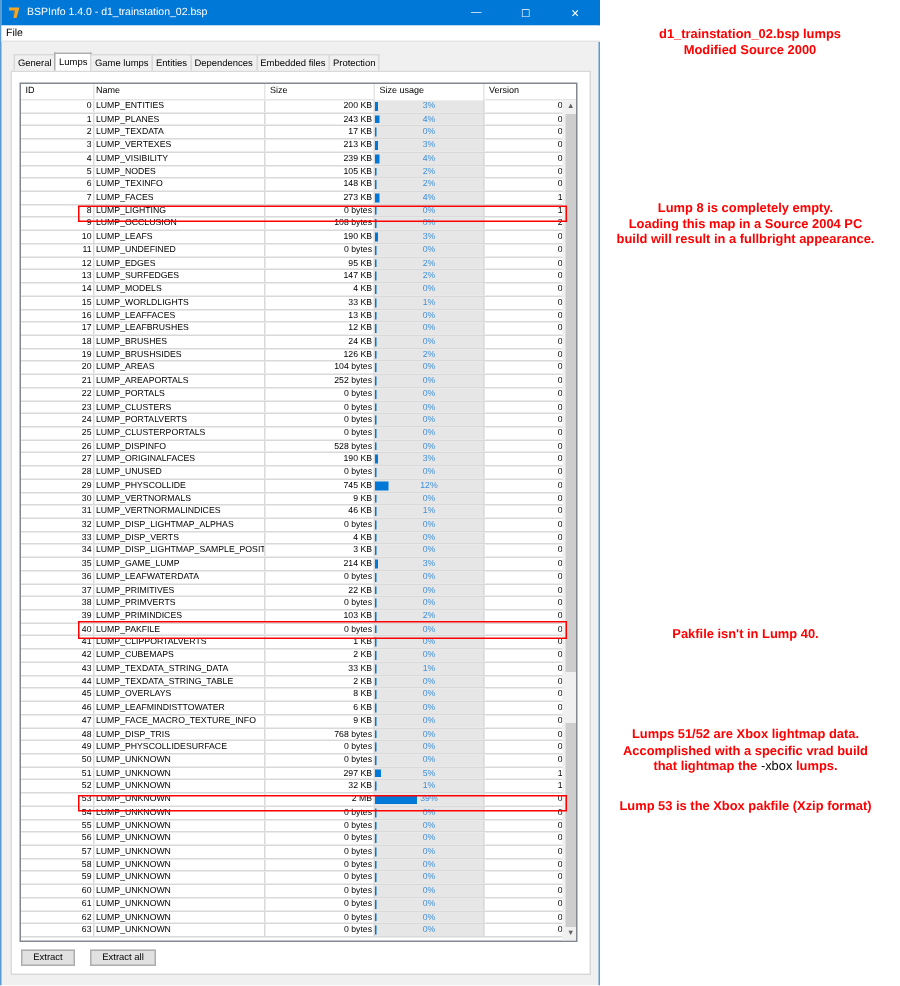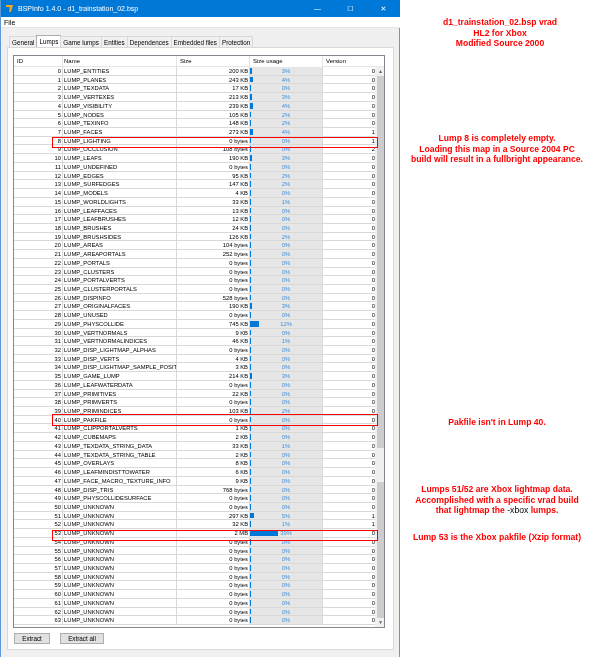--- a/index.html
+++ b/index.html
@@ -746,22 +746,21 @@
 
   <div class="btn" style="left:13px;top:633px;width:36px;">Extract</div>
   <div class="btn" style="left:59px;top:633px;width:44px;">Extract all</div>
 </div>
 
 <div class="hl" style="left:52px;top:137px;width:326px;height:11px;"></div>
 <div class="hl" style="left:52px;top:414px;width:326px;height:12px;"></div>
 <div class="hl" style="left:52px;top:530px;width:326px;height:11px;"></div>
 
 <div class="note" style="left:400px;top:17px;width:200px;">
-  <div>d1_trainstation_02.bsp vrad</div>
-  <div>HL2 for Xbox</div>
+  <div>d1_trainstation_02.bsp lumps</div>
   <div>Modified Source 2000</div>
 </div>
 <div class="note" style="left:392px;top:133px;width:210px;">
   <div>Lump 8 is completely empty.</div>
   <div>Loading this map in a Source 2004 PC</div>
   <div>build will result in a fullbright appearance.</div>
 </div>
 <div class="note" style="left:392px;top:417px;width:210px;">
   <div>Pakfile isn't in Lump 40.</div>
 </div>

